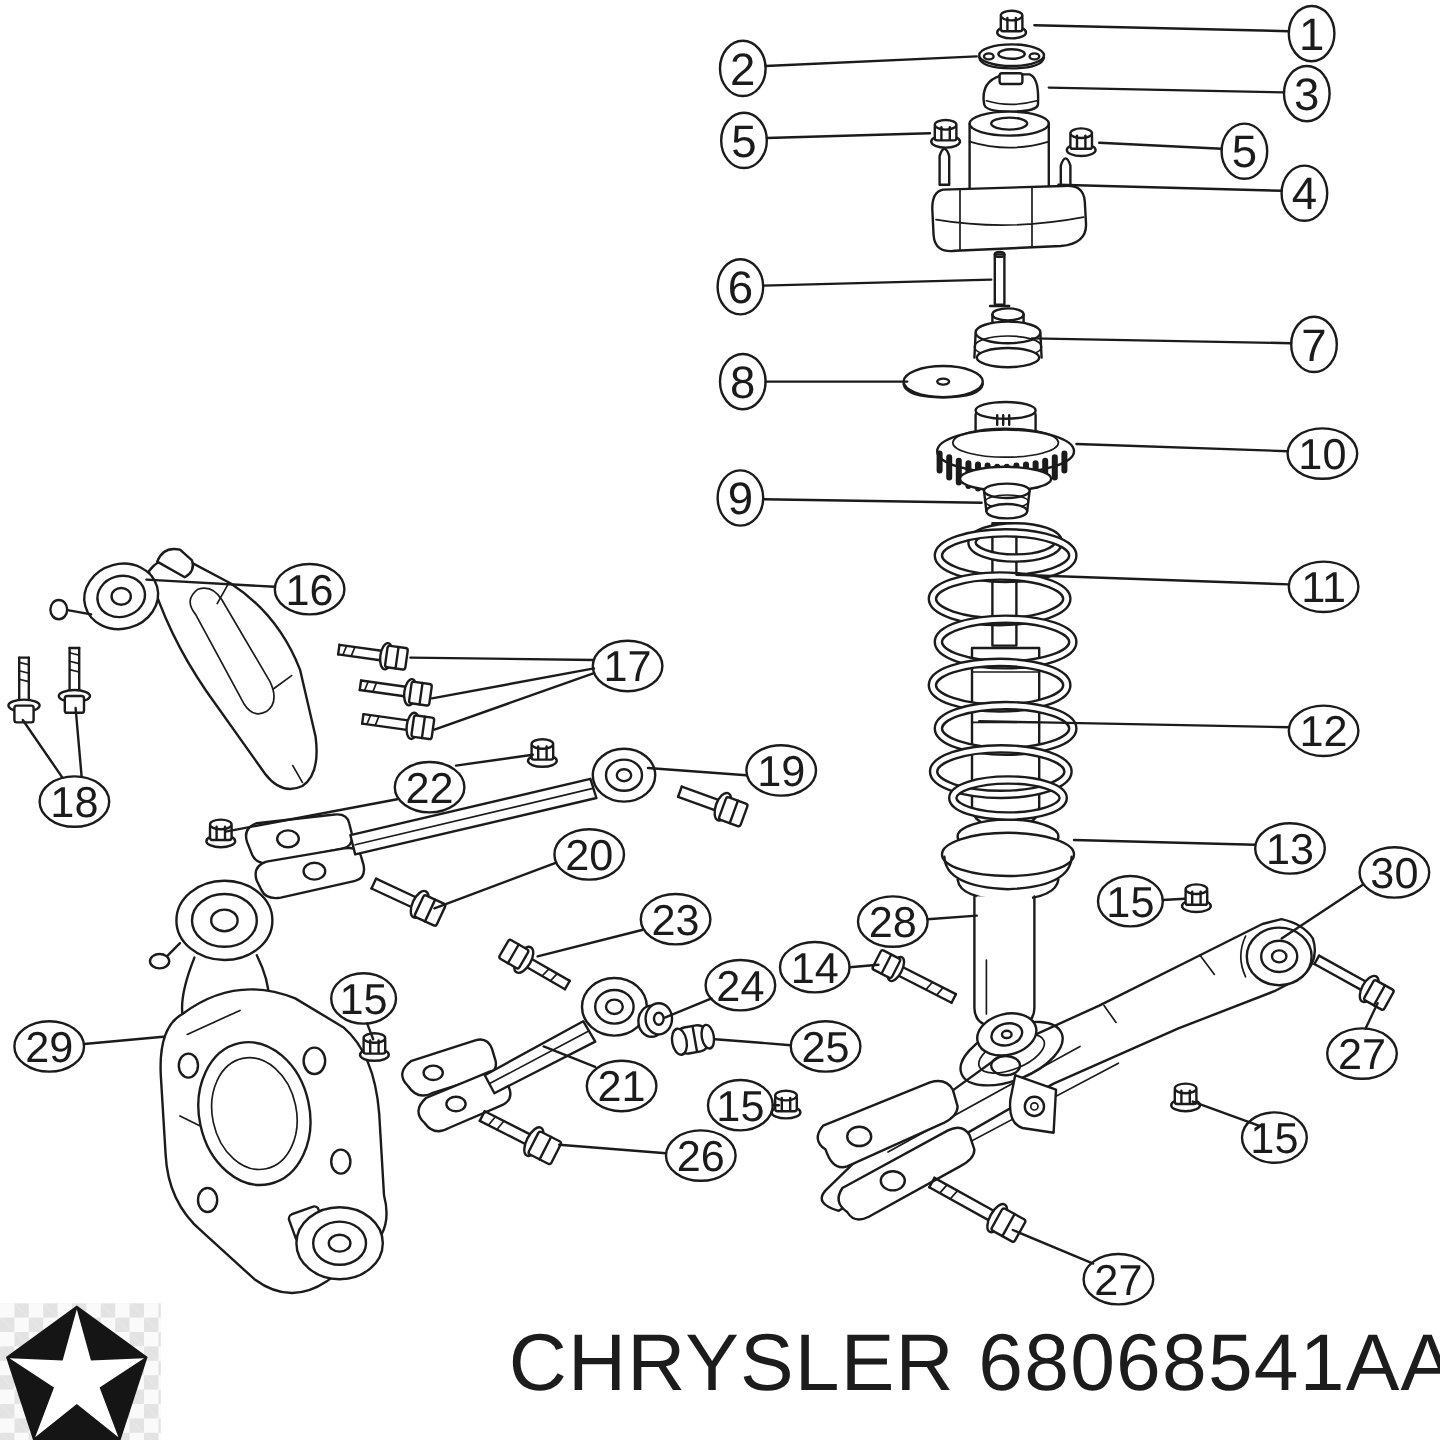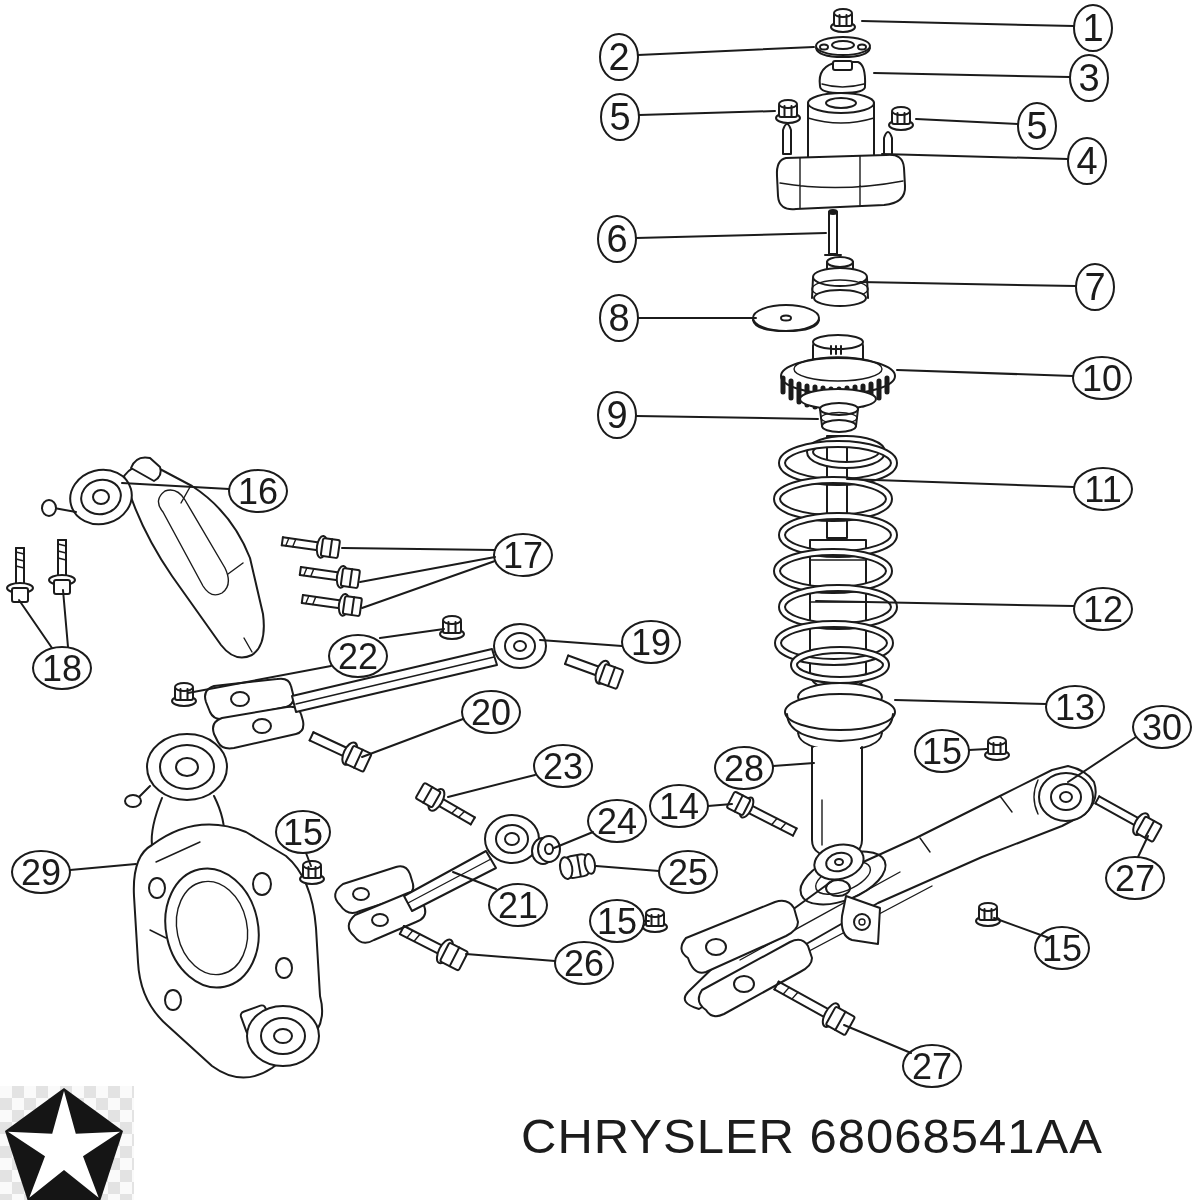--- a/index.html
+++ b/index.html
@@ -9,21 +9,21 @@
   #diagram path,#diagram ellipse,#diagram rect,#diagram circle,#diagram line,#diagram polyline{
       stroke:#1b1b1b;fill:none;stroke-width:2;stroke-linecap:round;stroke-linejoin:round;}
   #diagram .f{fill:#fff;}
   #diagram .wfill{fill:#fff;stroke:none;}
   #diagram .coil-o{stroke-width:8;}
   #diagram .coil-i{stroke:#fff;stroke-width:4;}
   #diagram .teeth{stroke-width:5;}
   #diagram .thin{stroke-width:1.4;}
   .callout-num{fill:#1b1b1b;stroke:none;font-family:"Liberation Sans",sans-serif;}
   .brand-title{position:absolute;left:424px;top:1100px;width:776px;height:72px;
-      font-size:49px;line-height:72px;letter-spacing:1px;color:#1c1c1c;text-align:center;
+      font-size:67px;line-height:72px;letter-spacing:1px;color:#1c1c1c;text-align:center;
       white-space:nowrap;}
   .logo-area{position:absolute;left:0;top:1086px;width:134px;height:114px;
       background-color:#fafafa;
       background-image:linear-gradient(45deg,#e3e3e3 25%,transparent 25%,transparent 75%,#e3e3e3 75%),
                        linear-gradient(45deg,#e3e3e3 25%,transparent 25%,transparent 75%,#e3e3e3 75%);
       background-size:24px 24px;background-position:0 0,12px 12px;}
   .logo-area svg{display:block;}
 </style>
 </head>
 <body>

